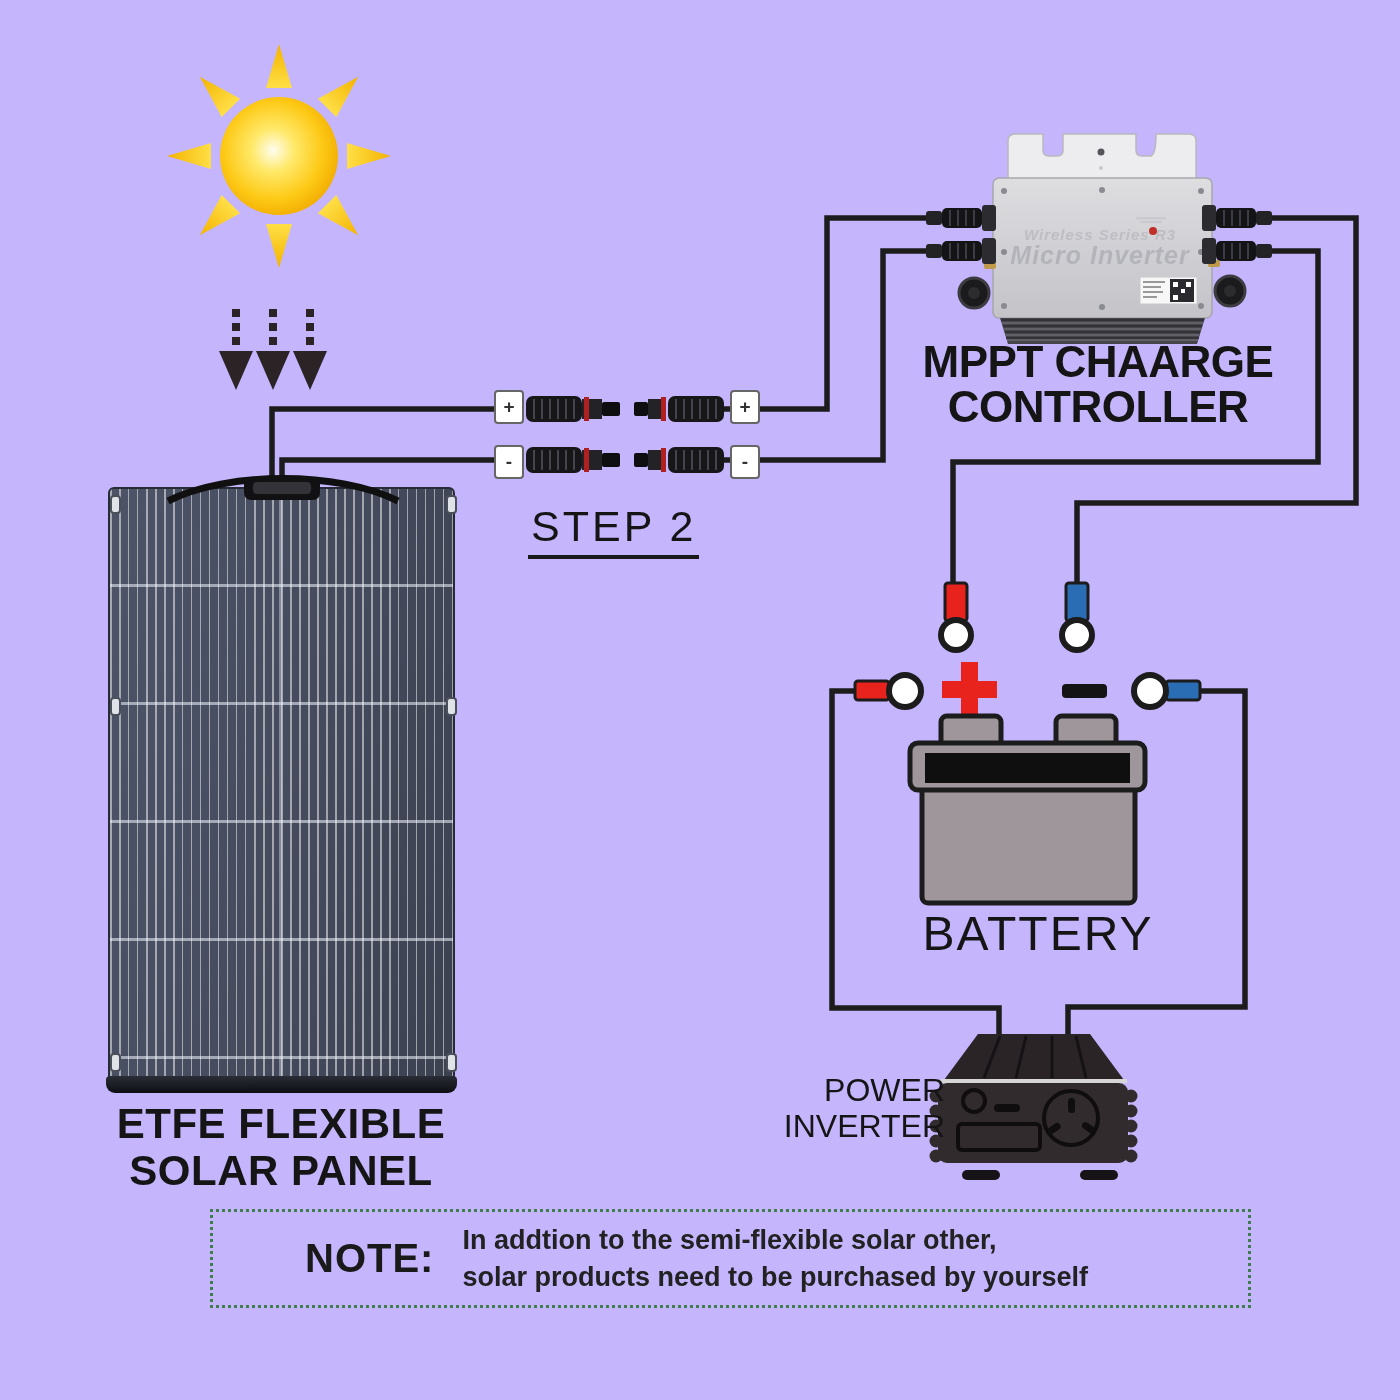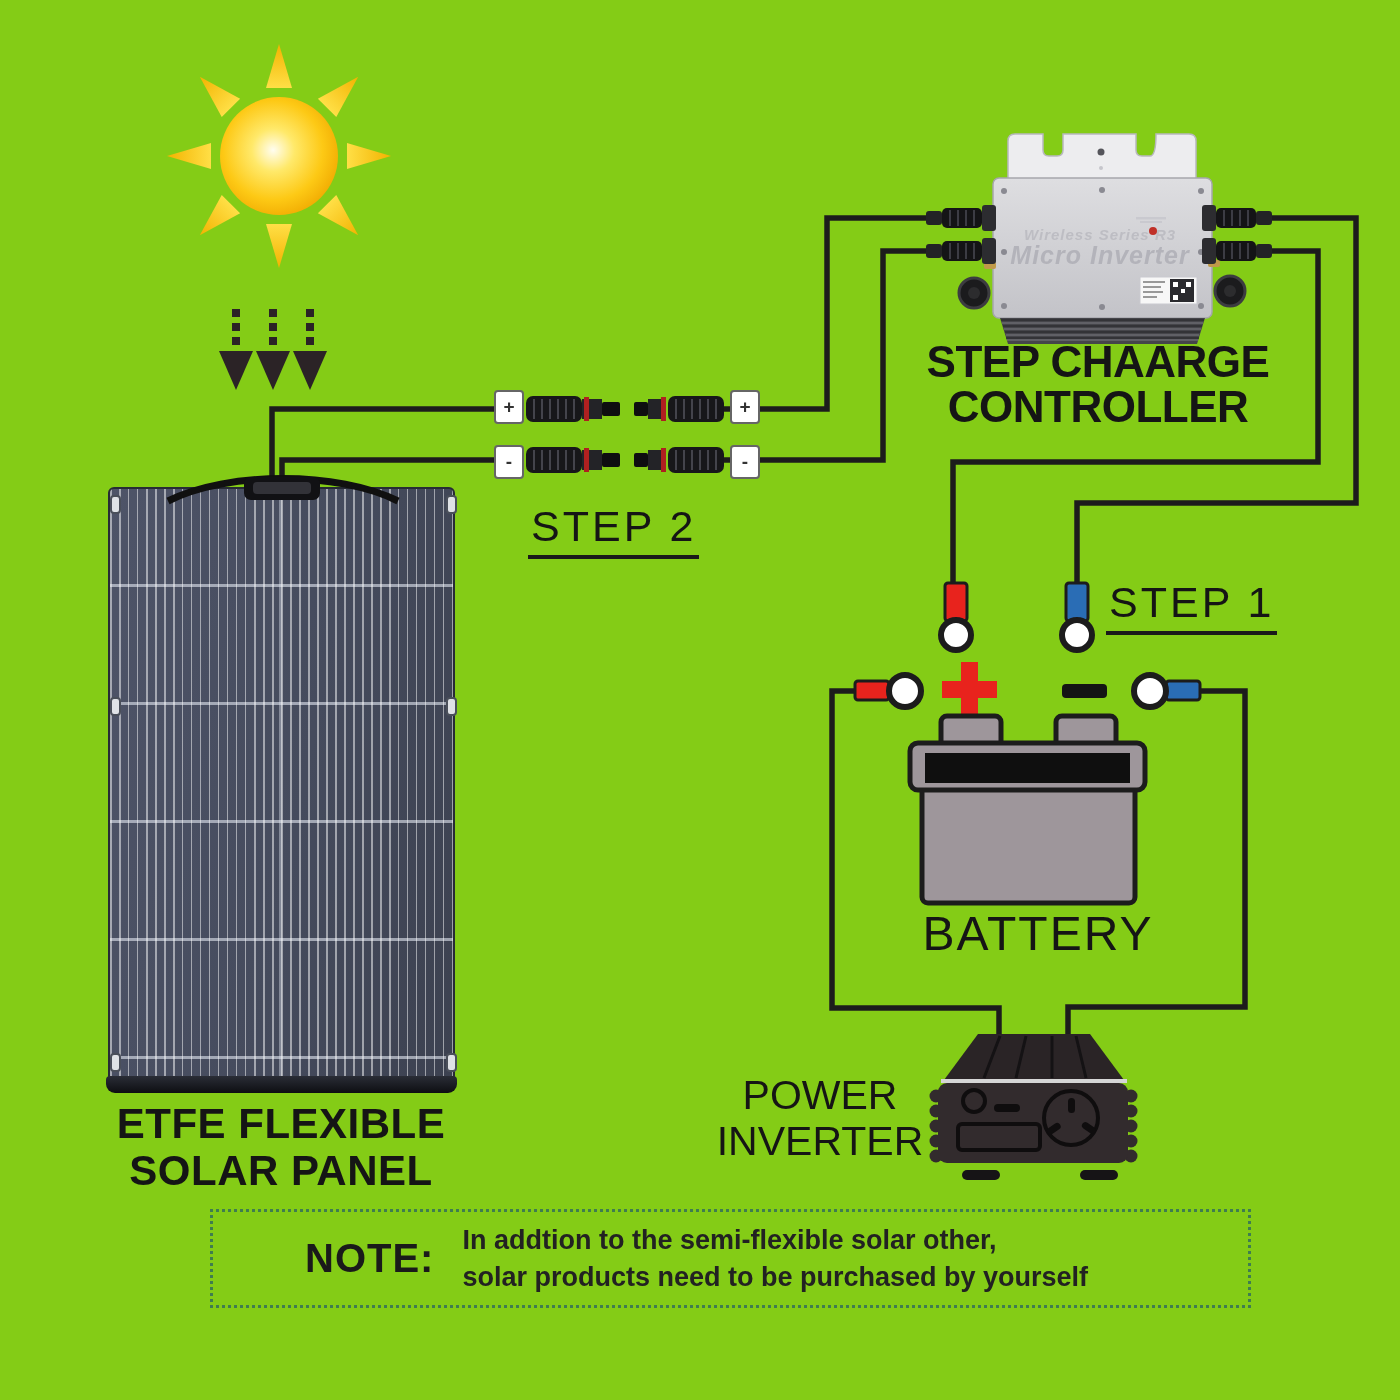--- a/index.html
+++ b/index.html
@@ -1,16 +1,16 @@
 <!DOCTYPE html>
 <html><head>
 <meta charset="utf-8">
 <style>
   html,body{margin:0;padding:0;background:#fff;}
-  #canvas{position:relative;width:1400px;height:1400px;background:#84cc16;overflow:hidden;
+  #canvas{position:relative;width:1400px;height:1400px;background:#c4b5fd;overflow:hidden;
           font-family:"Liberation Sans", sans-serif;color:#1a1a1a;}
   .abs{position:absolute;}
   svg.layer{position:absolute;left:0;top:0;width:1400px;height:1400px;z-index:5;pointer-events:none;}
 
   
   #panel{left:108px;top:487px;width:347px;height:600px;z-index:1;
     border:2px solid #272b36;border-radius:6px;box-sizing:border-box;
     background-image:
       repeating-linear-gradient(90deg, rgba(255,255,255,0.50) 0 1.5px, rgba(255,255,255,0) 1.5px 9px),
       repeating-linear-gradient(180deg, rgba(0,0,0,0) 0 115.5px, rgba(225,230,240,0.60) 115.5px 118px),
@@ -21,21 +21,21 @@
     background:linear-gradient(#2a2d36,#0d0e12);}
   .grommet{width:7px;height:15px;background:#dfe2e6;border:2px solid #4a4f5a;border-radius:4px;z-index:3;}
 
   
   .lbl{z-index:10;text-align:center;color:#151515;}
   .step{font-size:43px;letter-spacing:3px;font-weight:500;border-bottom:4px solid #1a1a1a;
         padding:0 3px 4px 3px;display:inline-block;}
   #etfe-label{left:96px;top:1100px;width:370px;font-size:42px;font-weight:600;line-height:1.13;letter-spacing:0.5px;}
   #mppt-label{left:908px;top:340px;width:380px;font-size:44px;font-weight:800;line-height:1.02;letter-spacing:-0.5px;}
   #battery-label{left:918px;top:906px;width:240px;font-size:48px;font-weight:500;letter-spacing:2px;}
-  #inverter-label{left:695px;top:1072px;width:250px;font-size:41px;font-weight:500;line-height:1.13;}
+  #inverter-label{left:695px;top:1072px;width:250px;font-size:32px;font-weight:500;line-height:1.13;text-align:right;}
   #step1{left:1106px;top:578px;}
   #step2{left:528px;top:502px;}
   #step3{left:1152px;top:1083px;}
 
   
   .tag{z-index:6;width:26px;height:30px;background:#fff;border:2px solid #666;border-radius:4px;
        font-size:19px;font-weight:700;color:#333;display:flex;align-items:center;justify-content:center;}
 
   
   #note-box{left:210px;top:1209px;width:1041px;height:99px;z-index:10;border:3px dotted #3f7d4f;
@@ -258,29 +258,26 @@
       <rect x="1080" y="1170" width="38" height="10" rx="5" fill="#161416"></rect>
     </g>
   </svg>
 
   <div class="tag abs" style="left:494px;top:390px;">+</div>
   <div class="tag abs" style="left:730px;top:390px;">+</div>
   <div class="tag abs" style="left:494px;top:445px;">-</div>
   <div class="tag abs" style="left:730px;top:445px;">-</div>
 
   <div class="lbl abs" id="mppt-label">
-    <div>STEP CHAARGE</div>
+    <div>MPPT CHAARGE</div>
     <div>CONTROLLER</div>
   </div>
 
   <div class="lbl abs" id="step2">
     <span class="step">STEP 2</span>
-  </div>
-  <div class="lbl abs" id="step1">
-    <span class="step">STEP 1</span>
   </div>
 
   <div class="lbl abs" id="etfe-label">
     <div>ETFE FLEXIBLE</div>
     <div>SOLAR PANEL</div>
   </div>
 
   <div class="lbl abs" id="battery-label">BATTERY</div>
 
   <div class="lbl abs" id="inverter-label">

